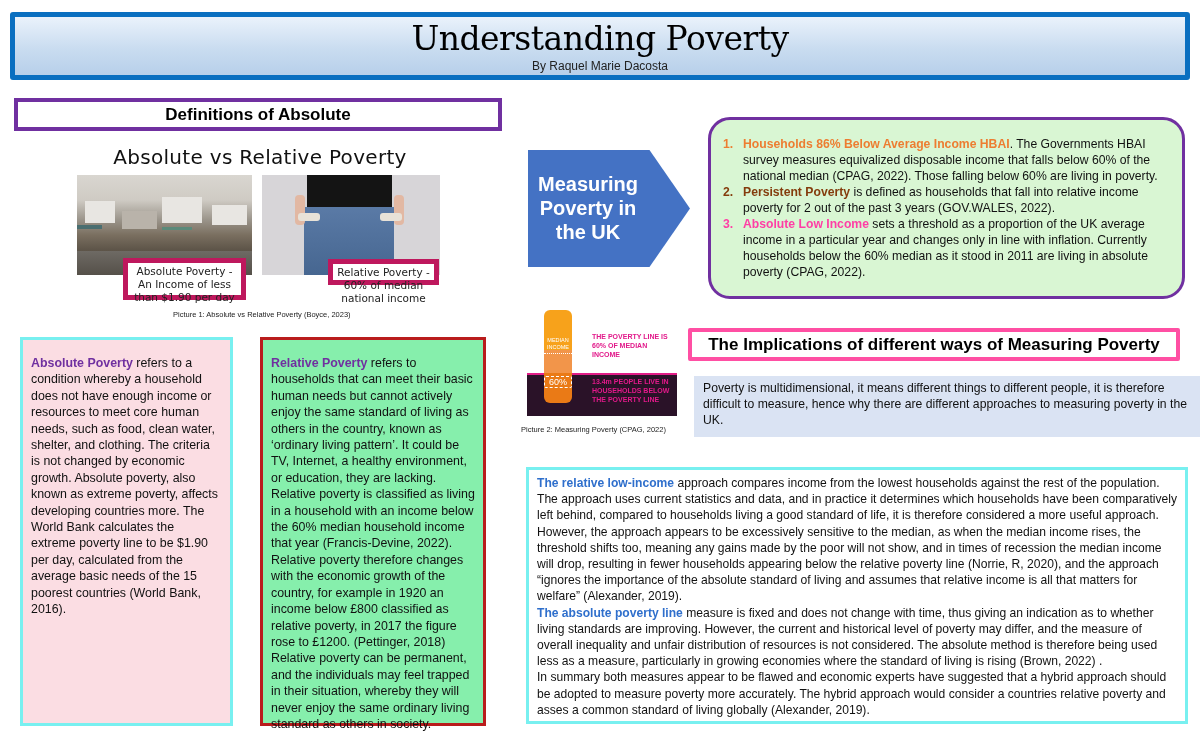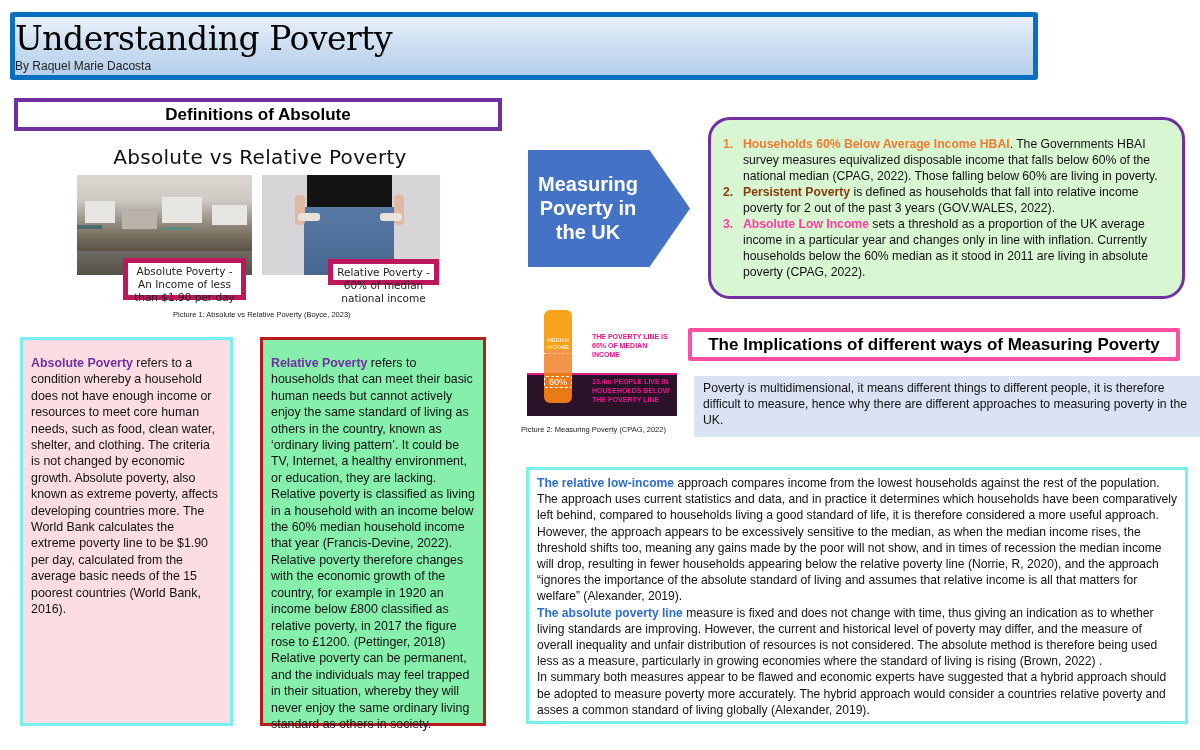--- a/index.html
+++ b/index.html
@@ -1,24 +1,24 @@
 <!DOCTYPE html>
 <html><head>
 <meta charset="utf-8">
 <style>
   * { box-sizing: border-box; margin: 0; padding: 0; }
   html, body { width: 1200px; height: 750px; background: #ffffff; overflow: hidden; }
   body { position: relative; font-family: "Liberation Sans", sans-serif; color: #111; }
 
   
   .banner {
-    position: absolute; left: 10px; top: 12px; width: 1028px; height: 68px;
+    position: absolute; left: 10px; top: 12px; width: 1180px; height: 68px;
     border: 5px solid #0a6fc0; border-radius: 3px;
     background: linear-gradient(to bottom, #eaf2fb 0%, #c9dcf0 55%, #b7cfea 100%);
-    text-align: left;
+    text-align: center;
   }
   .banner .title {
     font-family: "DejaVu Serif", "Liberation Serif", serif;
     font-size: 33px; line-height: 36px; margin-top: 4px; color: #000; letter-spacing: -0.5px;
   }
   .banner .author { font-size: 12px; color: #222; margin-top: 2px; }
 
   
   .sec-head {
     position: absolute; background: #fff; text-align: center; font-weight: bold; color: #000;
@@ -148,21 +148,21 @@
   <span class="def-title">Relative Poverty</span><span> refers to households that can meet their basic human needs but cannot actively enjoy the same standard of living as others in the country, known as ‘ordinary living pattern’. It could be TV, Internet, a healthy environment, or education, they are lacking. Relative poverty is classified as living in a household with an income below the 60% median household income that year (Francis-Devine, 2022). Relative poverty therefore changes with the economic growth of the country, for example in 1920 an income below £800 classified as relative poverty, in 2017 the figure rose to £1200. (Pettinger, 2018) Relative poverty can be permanent, and the individuals may feel trapped in their situation, whereby they will never enjoy the same ordinary living standard as others in society.</span>
 </div>
 
 <div class="arrow"></div>
 <div class="arrow-text">Measuring Poverty in the UK</div>
 
 <div class="green">
   <ol>
     <li>
       <span class="num c-orange">1.</span>
-      <span class="c-orange">Households 60% Below Average Income HBAI</span><span>. The Governments HBAI survey measures equivalized disposable income that falls below 60% of the national median (CPAG, 2022). Those falling below 60% are living in poverty.</span>
+      <span class="c-orange">Households 86% Below Average Income HBAI</span><span>. The Governments HBAI survey measures equivalized disposable income that falls below 60% of the national median (CPAG, 2022). Those falling below 60% are living in poverty.</span>
     </li>
     <li>
       <span class="num c-brown">2.</span>
       <span class="c-brown">Persistent Poverty</span><span> is defined as households that fall into relative income poverty for 2 out of the past 3 years (GOV.WALES, 2022).</span>
     </li>
     <li>
       <span class="num c-pink">3.</span>
       <span class="c-pink">Absolute Low Income</span><span> sets a threshold as a proportion of the UK average income in a particular year and changes only in line with inflation. Currently households below the 60% median as it stood in 2011 are living in absolute poverty (CPAG, 2022).</span>
     </li>
   </ol>

